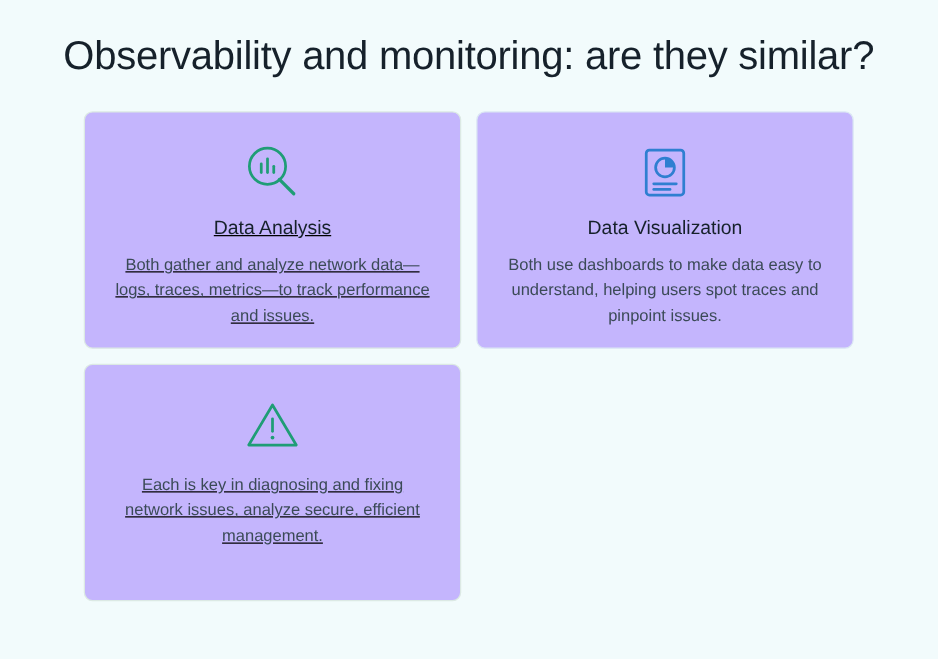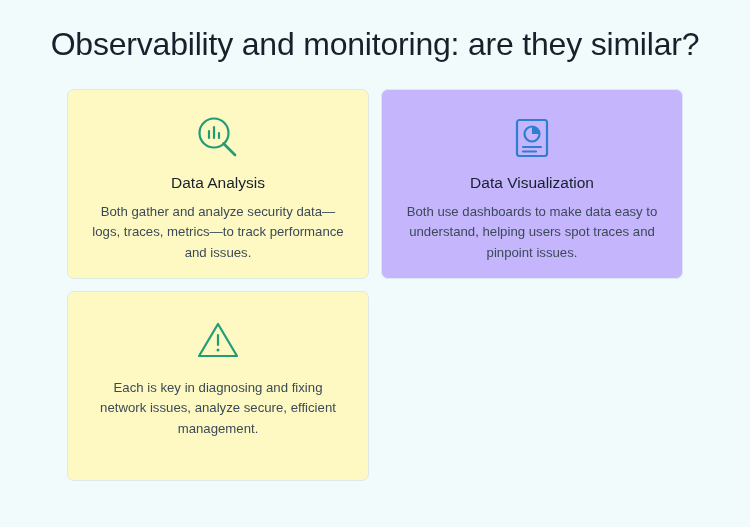--- a/index.html
+++ b/index.html
@@ -40,21 +40,21 @@
   }
   .card {
     box-sizing: border-box;
     border: 1px solid #dfeaf2;
     border-radius: 7px;
     display: flex;
     flex-direction: column;
     align-items: center;
     padding: 22px 24px 16px 24px;
   }
-  .card.green { background: #fef9c3; border-color: #dce9e4; }
+  .card.green { background: #c4b5fd; border-color: #dce9e4; text-decoration: underline; }
   .card.blue  { background: #c4b5fd; border-color: #dbe7f3; }
 
   .icon-wrap {
     height: 54px;
     display: flex;
     align-items: center;
     justify-content: center;
     margin-bottom: 10px;
   }
   .card-title {
@@ -85,21 +85,21 @@
       <div class="icon-wrap">
         <svg width="52" height="52" viewBox="0 0 52 52" fill="none" xmlns="http://www.w3.org/2000/svg">
           <circle cx="22" cy="21" r="14.5" stroke="#1f9d76" stroke-width="2.2"></circle>
           <line x1="31.5" y1="31.5" x2="43" y2="43" stroke="#1f9d76" stroke-width="2.6" stroke-linecap="round"></line>
           <line x1="17" y1="26" x2="17" y2="19" stroke="#1f9d76" stroke-width="2.2" stroke-linecap="round"></line>
           <line x1="22" y1="26" x2="22" y2="15" stroke="#1f9d76" stroke-width="2.2" stroke-linecap="round"></line>
           <line x1="27" y1="26" x2="27" y2="21" stroke="#1f9d76" stroke-width="2.2" stroke-linecap="round"></line>
         </svg>
       </div>
       <div class="card-title">Data Analysis</div>
-      <div class="card-body">Both gather and analyze security data—logs, traces, metrics—to track performance and issues.</div>
+      <div class="card-body">Both gather and analyze network data—logs, traces, metrics—to track performance and issues.</div>
     </div>
 
     <div class="card blue">
       <div class="icon-wrap">
         <svg width="52" height="52" viewBox="0 0 52 52" fill="none" xmlns="http://www.w3.org/2000/svg">
           <rect x="11" y="8" width="30" height="36" rx="2.5" stroke="#2f7fd1" stroke-width="2.2"></rect>
           <circle cx="26" cy="22" r="7.5" stroke="#2f7fd1" stroke-width="2.2"></circle>
           <path d="M26 22 L26 14.5 A7.5 7.5 0 0 1 33.5 22 Z" fill="#2f7fd1"></path>
           <line x1="17" y1="35" x2="35" y2="35" stroke="#2f7fd1" stroke-width="2.2" stroke-linecap="round"></line>
           <line x1="17" y1="39.5" x2="30" y2="39.5" stroke="#2f7fd1" stroke-width="2.2" stroke-linecap="round"></line>

